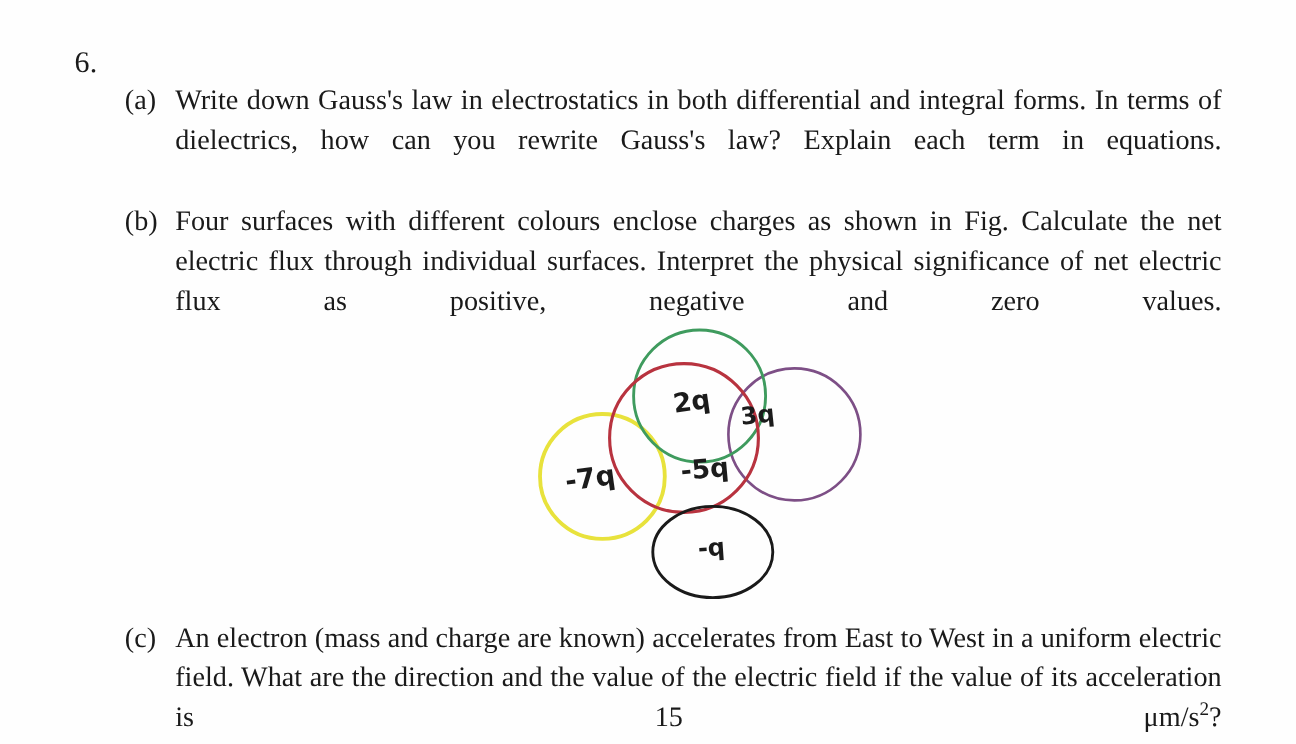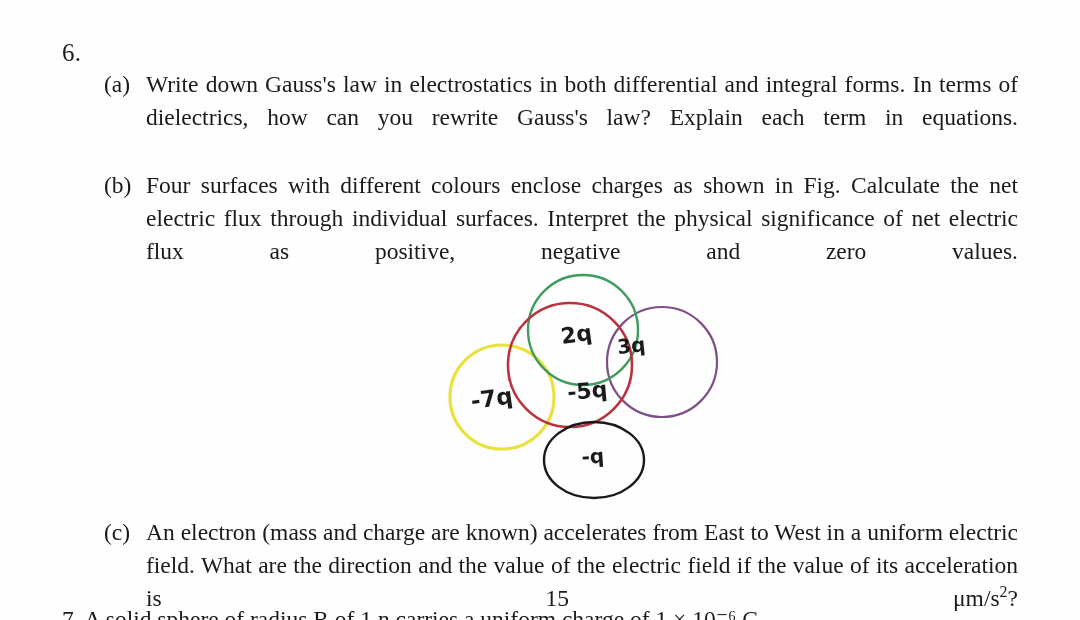--- a/index.html
+++ b/index.html
@@ -150,17 +150,14 @@
     </svg>
   </div>
 
   <div class="part-c-wrap">
     <div class="part">
       <div class="part-label">(c)</div>
       <div class="part-body"><span>An electron (mass and charge are known) accelerates from East to West in a uniform electric field. What are the direction and the value of the electric field if the value of its acceleration is 15 μm/s</span><sup>2</sup><span>?</span></div>
     </div>
   </div>
 
-  <div class="cut-line">
-    <span class="inner">7.  A solid sphere of radius R of.1 n carries a uniform charge of 1 × 10⁻⁶ C</span>
-  </div>
 
 </div>
 
 </body></html>

